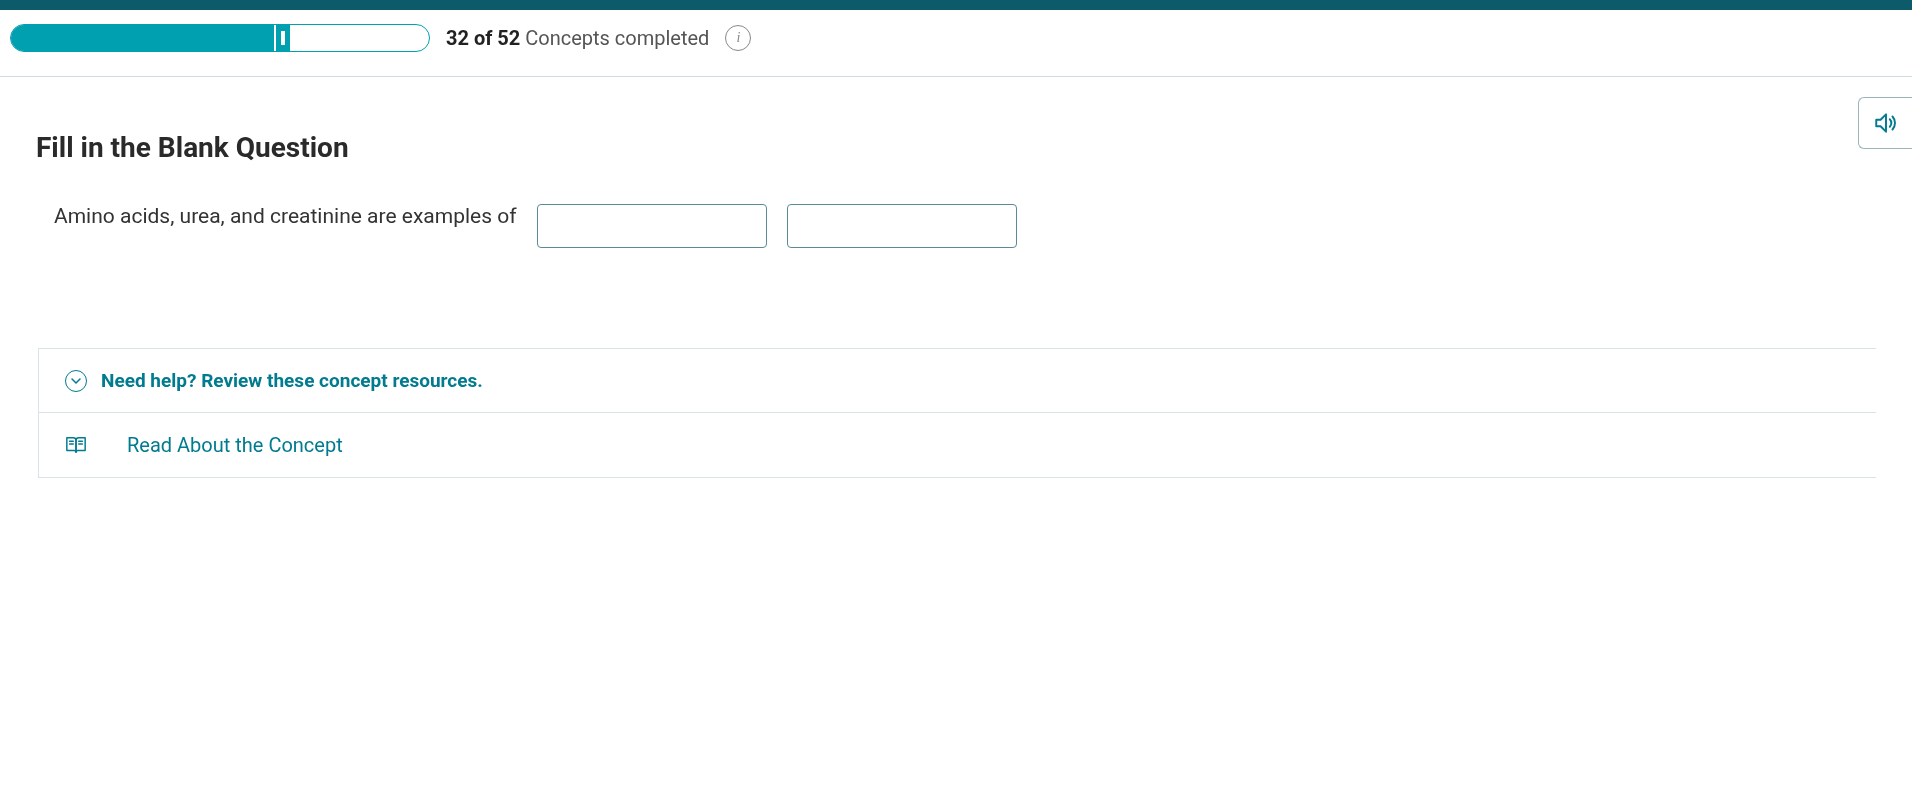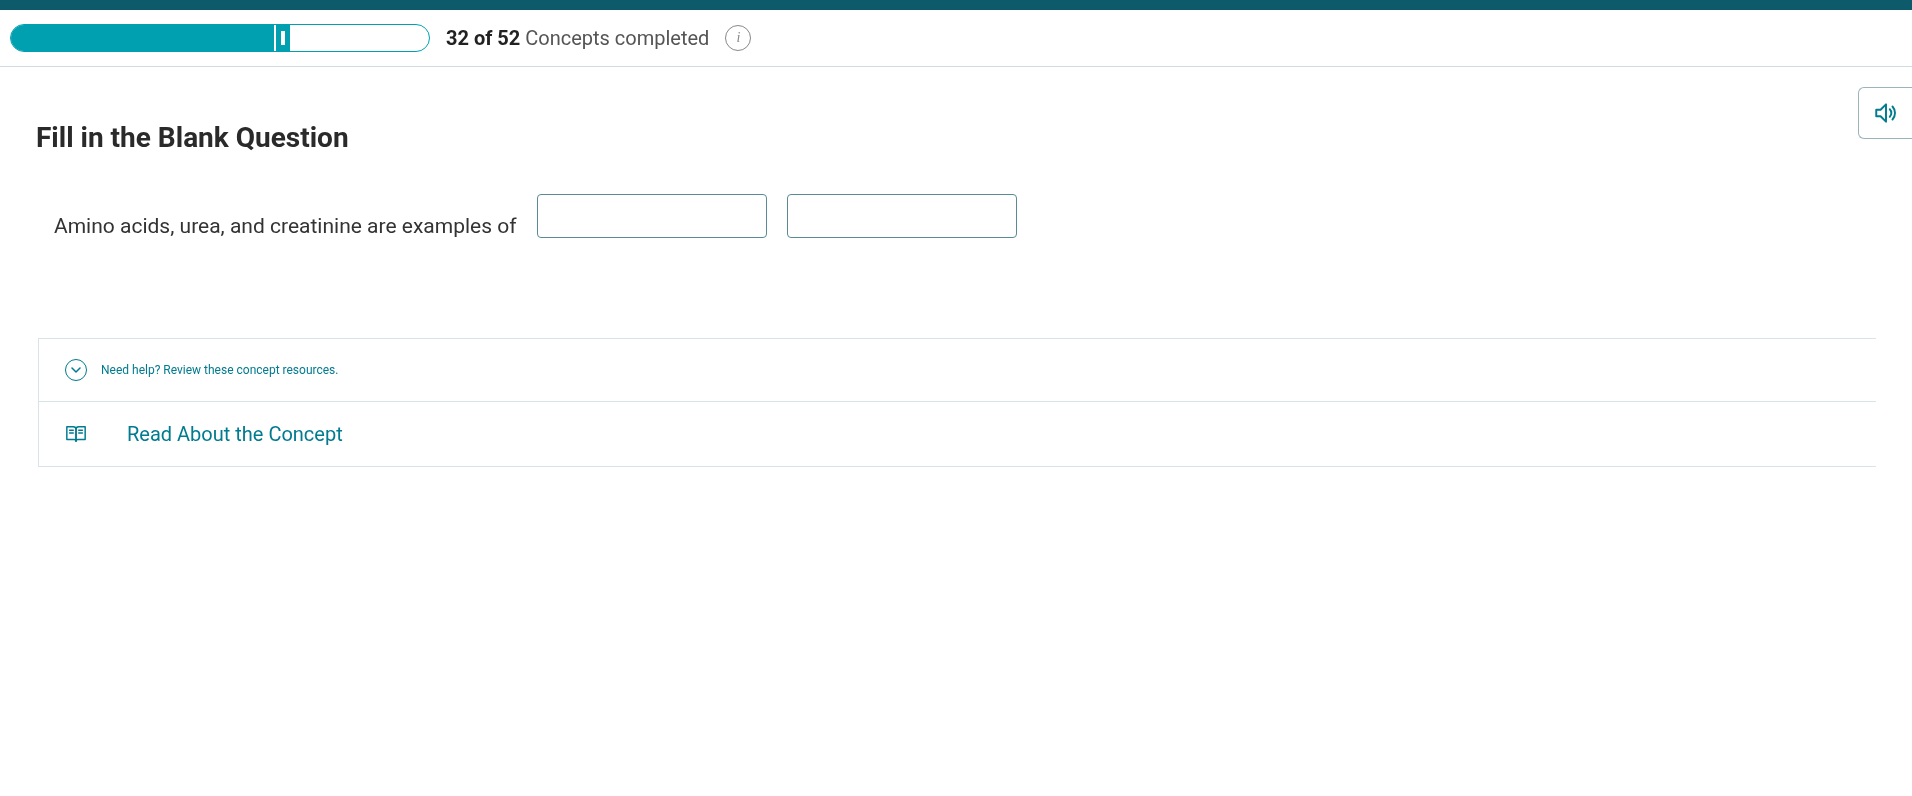--- a/index.html
+++ b/index.html
@@ -13,21 +13,21 @@
       color: #333;
     }
     .top-bar {
       background: #0d5a6b;
       height: 10px;
       width: 100%;
     }
     .progress-section {
       display: flex;
       align-items: center;
-      padding: 14px 10px 14px 10px;
+      padding: 14px 10px 24px 10px;
       gap: 16px;
       border-bottom: 1px solid #d0dde0;
     }
     .progress-bar-container {
       width: 420px;
       height: 28px;
       border: 1px solid #00a0b0;
       border-radius: 14px;
       position: relative;
       overflow: hidden;
@@ -94,21 +94,21 @@
       font-size: 28px;
       font-weight: 700;
       color: #2a2a2a;
       margin-bottom: 40px;
       margin-top: 28px;
     }
     .question-body {
       font-size: 21px;
       color: #333;
       display: flex;
-      align-items: flex-end;
+      align-items: flex-start;
       flex-wrap: wrap;
       gap: 20px;
       padding-left: 18px;
       margin-bottom: 100px;
     }
     .blank-input {
       width: 230px;
       height: 44px;
       border: 1.5px solid #5a8a95;
       border-radius: 4px;
@@ -151,22 +151,22 @@
     .chevron-circle {
       width: 22px;
       height: 22px;
       border: 1.5px solid #007b8f;
       border-radius: 50%;
       display: flex;
       align-items: center;
       justify-content: center;
     }
     .need-help-text {
-      font-size: 12px;
-      font-weight: 400;
+      font-size: 19px;
+      font-weight: 700;
       color: #007b8f;
     }
     .read-about-text {
       font-size: 20px;
       font-weight: 400;
       color: #007b8f;
     }
     .book-icon svg {
       display: block;
     }

